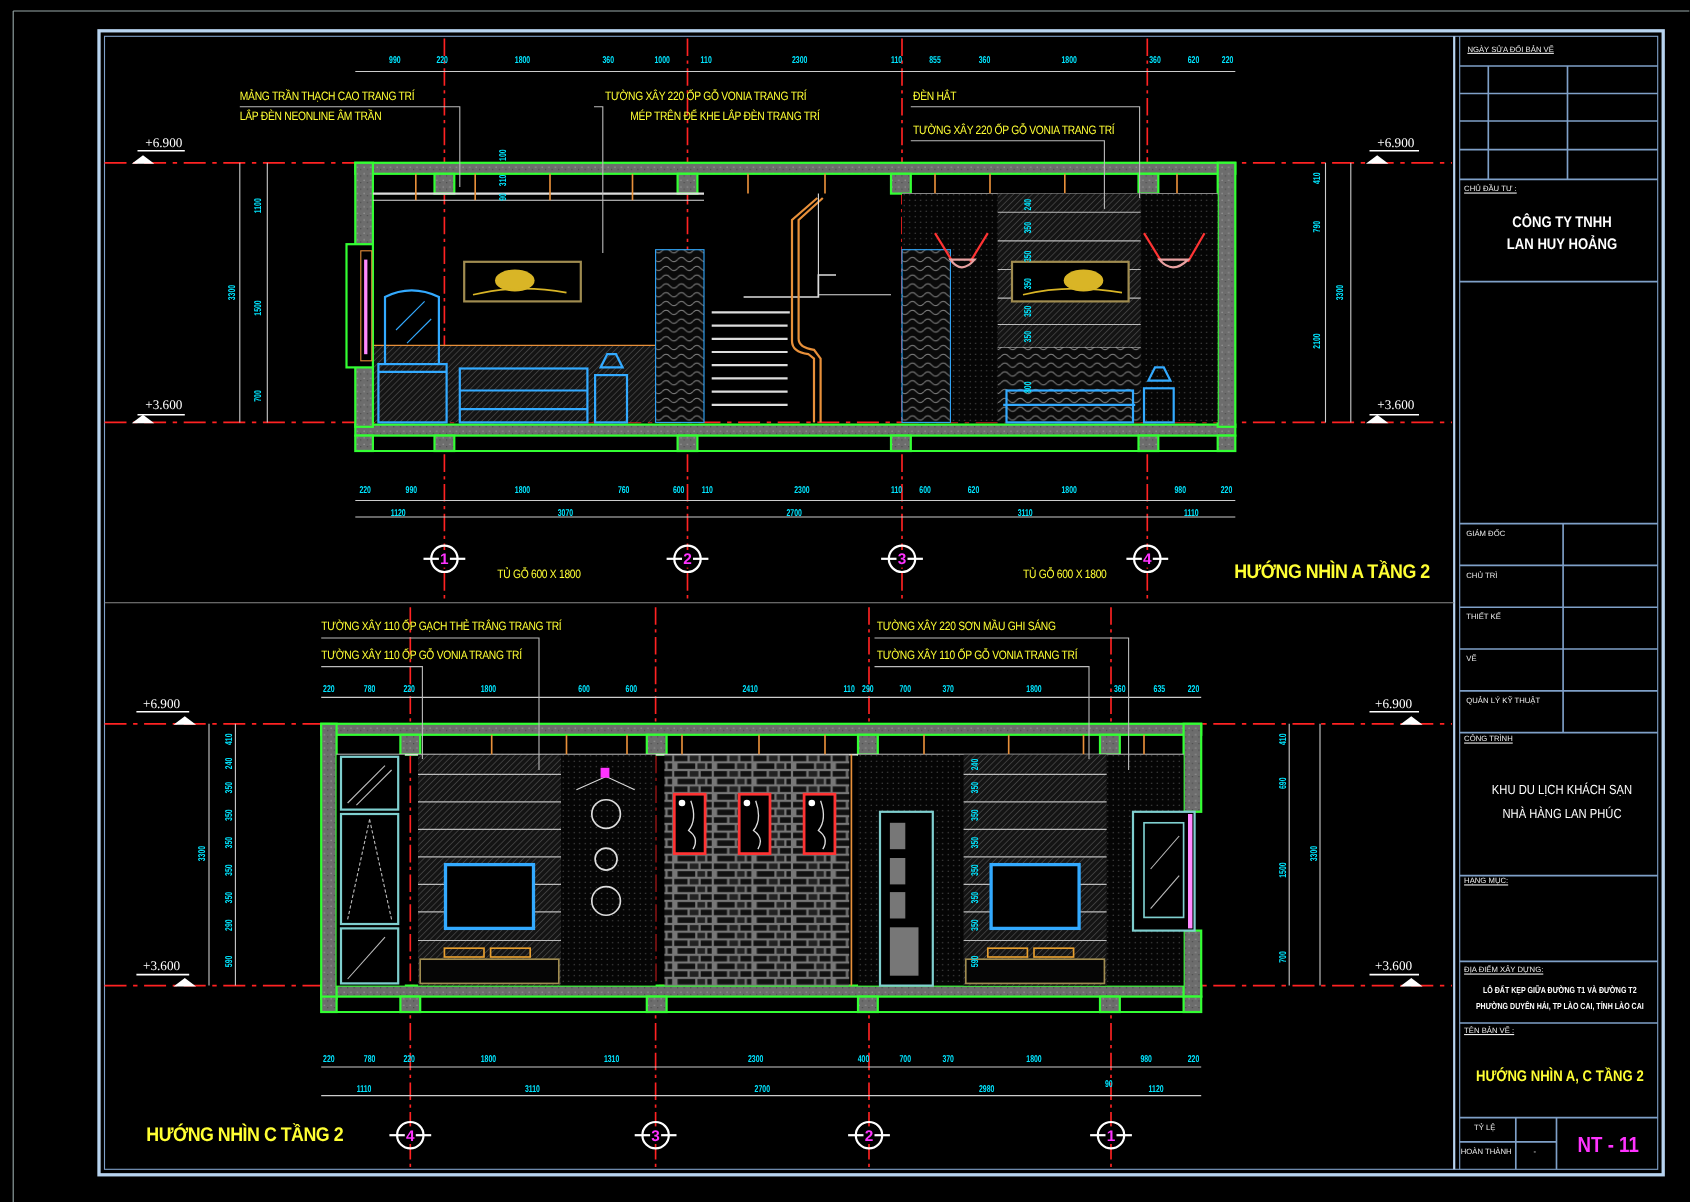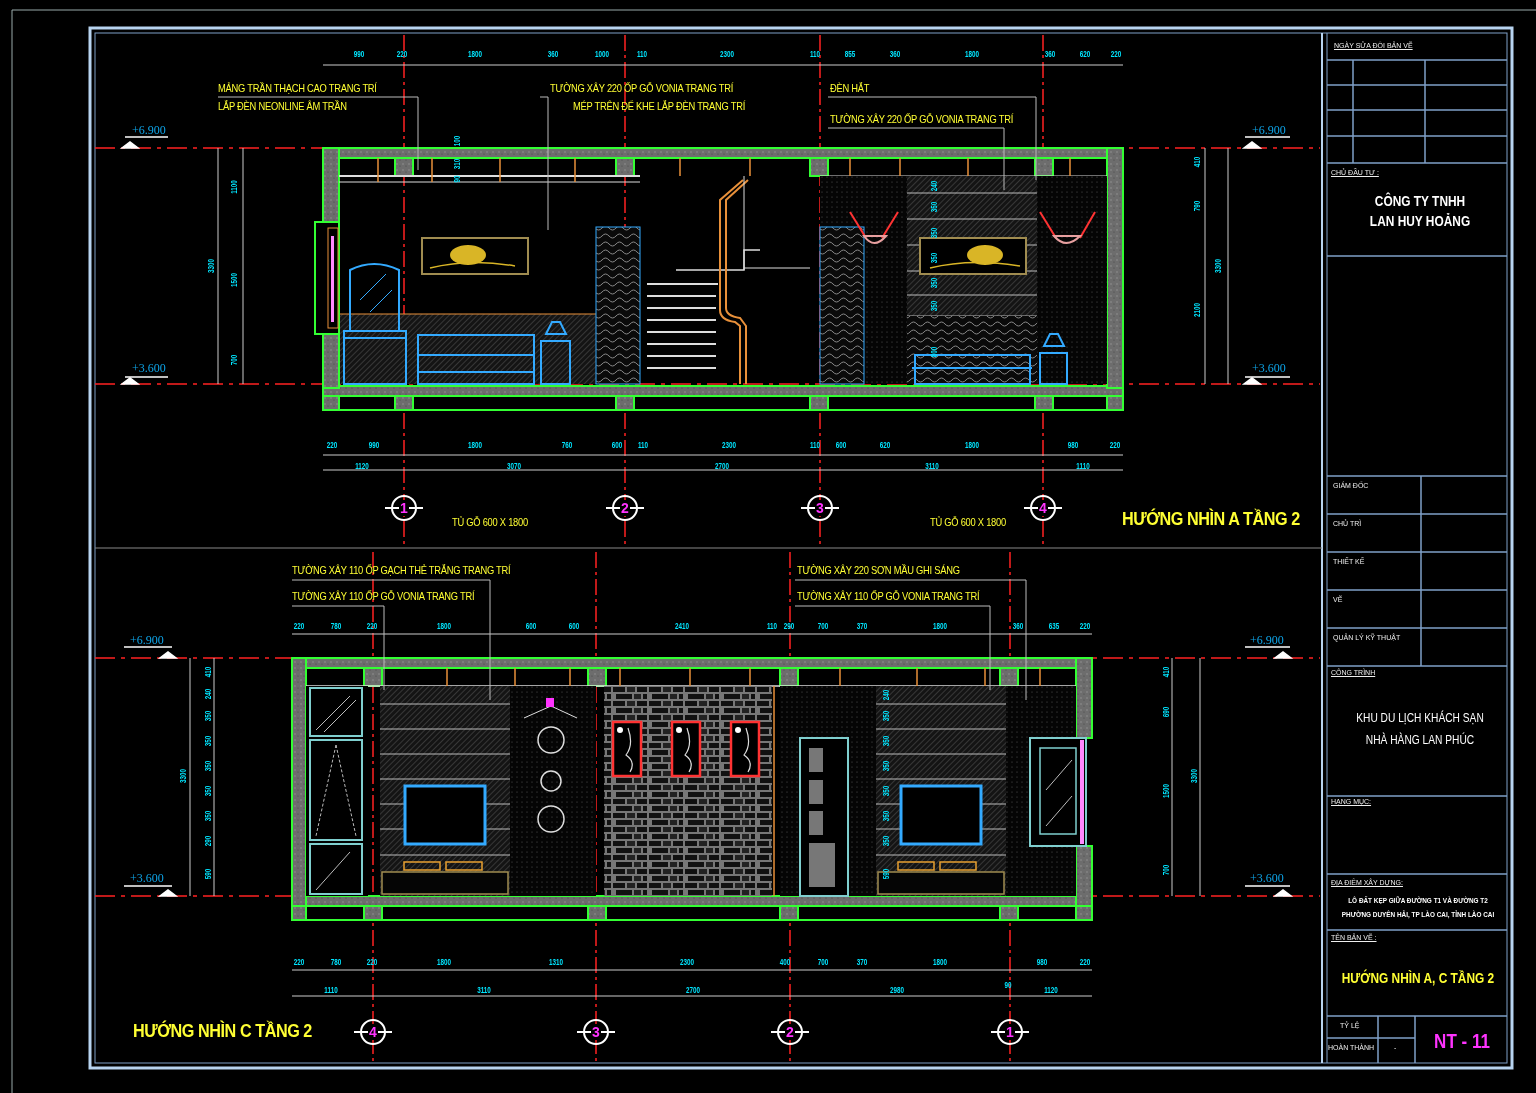--- a/index.html
+++ b/index.html
@@ -3,21 +3,21 @@
 <meta charset="utf-8">
 <style>
   html,body{margin:0;padding:0;background:#000;}
   body{width:1536px;height:1093px;position:relative;overflow:hidden;font-family:"Liberation Sans Narrow","Liberation Sans",sans-serif;}
   .abs{position:absolute;}
   #stage{position:absolute;left:0;top:0;width:1536px;height:1093px;}
   .txt{position:absolute;white-space:nowrap;font-family:"Liberation Sans",sans-serif;}
   .note{color:#ffff33;font-size:11px;letter-spacing:-0.3px;transform:scaleX(0.85);transform-origin:left center;}
   .dim{color:#00e5ff;font-size:9px;font-weight:bold;transform:scaleX(0.7);transform-origin:center center;text-align:center;width:40px;margin-left:-20px;}
   .dimv{color:#00e5ff;font-size:9px;font-weight:bold;transform:rotate(-90deg) scaleX(0.7);transform-origin:center center;width:40px;text-align:center;margin-left:-20px;margin-top:-5px;}
-  .lvl{color:#0ea5e9;font-size:12px;font-family:"Liberation Serif",serif;}
+  .lvl{color:#ffffff;font-size:12px;font-family:"Liberation Serif",serif;}
   .title{color:#ffff33;font-size:18px;font-weight:bold;letter-spacing:-0.5px;transform:scaleX(0.9);transform-origin:left center;}
   .tb-label{color:#eee;font-size:7px;text-decoration:underline;}
   .tb-label2{color:#eee;font-size:7px;}
   .tb-big{color:#fff;font-size:14px;font-weight:bold;text-align:center;transform:scaleX(0.85);}
   .tb-mid{color:#fff;font-size:12px;text-align:center;transform:scaleX(0.85);}
   .tb-small{color:#fff;font-size:8px;font-weight:bold;text-align:center;transform:scaleX(0.8);}
   .axis{position:absolute;width:26px;height:26px;border:2px solid #fff;border-radius:50%;box-sizing:border-box;margin-left:-13px;margin-top:-13px;color:#ff33ff;font-size:14px;font-weight:bold;text-align:center;line-height:22px;}
   .axis:before{content:"";position:absolute;left:-8px;top:10px;width:38px;height:2px;background:#fff;}
   .axis span{position:relative;background:#000;padding:0 1px;}
   .watermark{position:absolute;left:230px;top:470px;font-size:148px;font-weight:bold;color:transparent;-webkit-text-stroke:2px rgba(200,200,200,0.55);letter-spacing:-4px;font-family:"Liberation Sans",sans-serif;}

